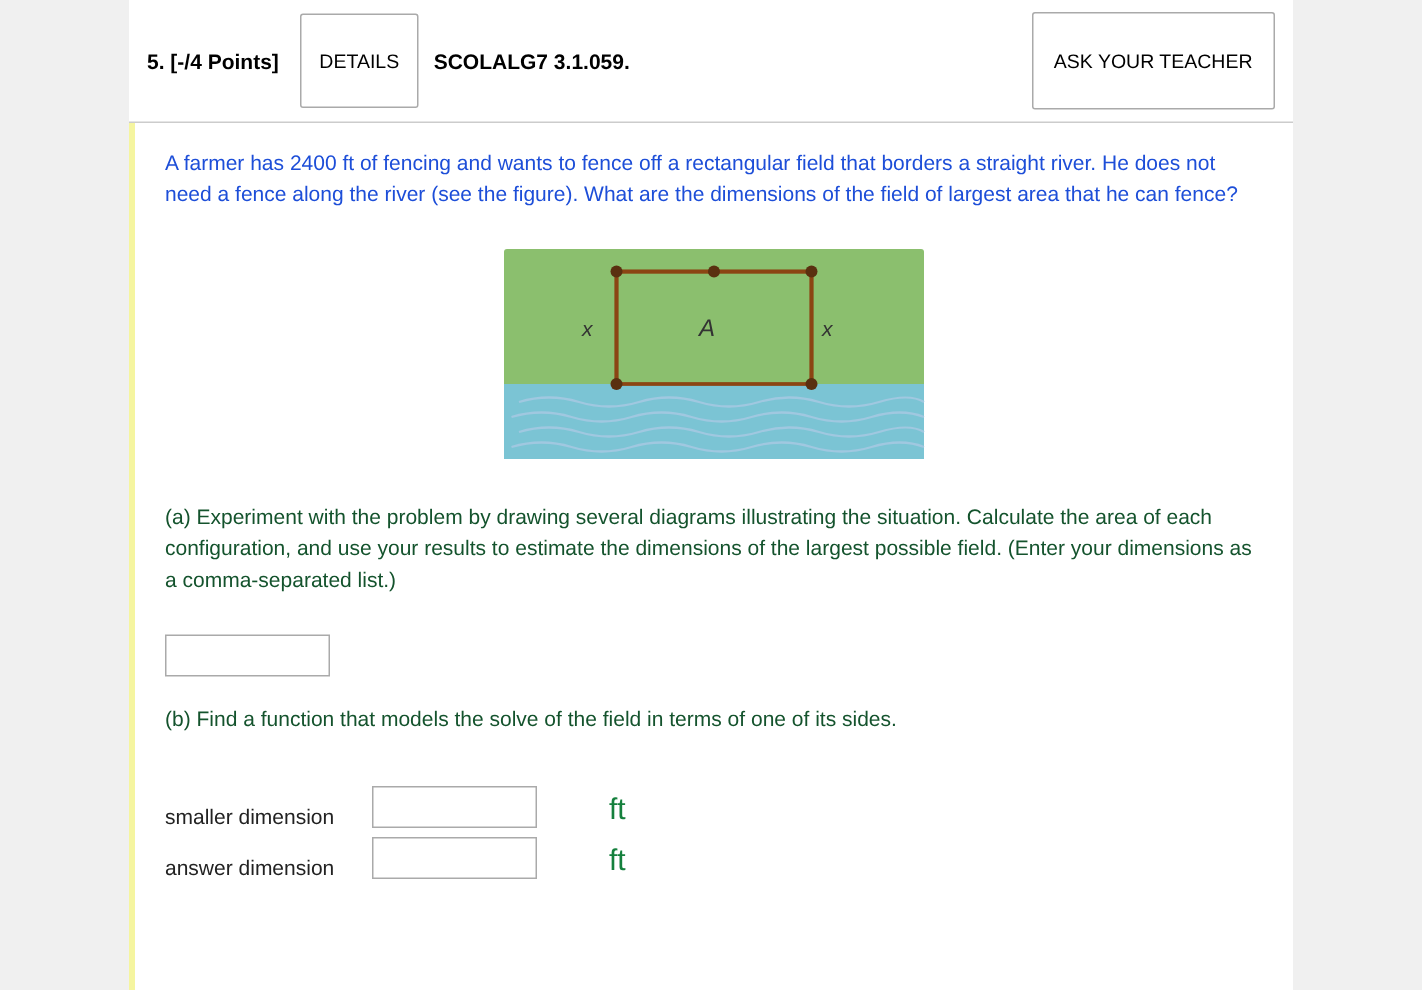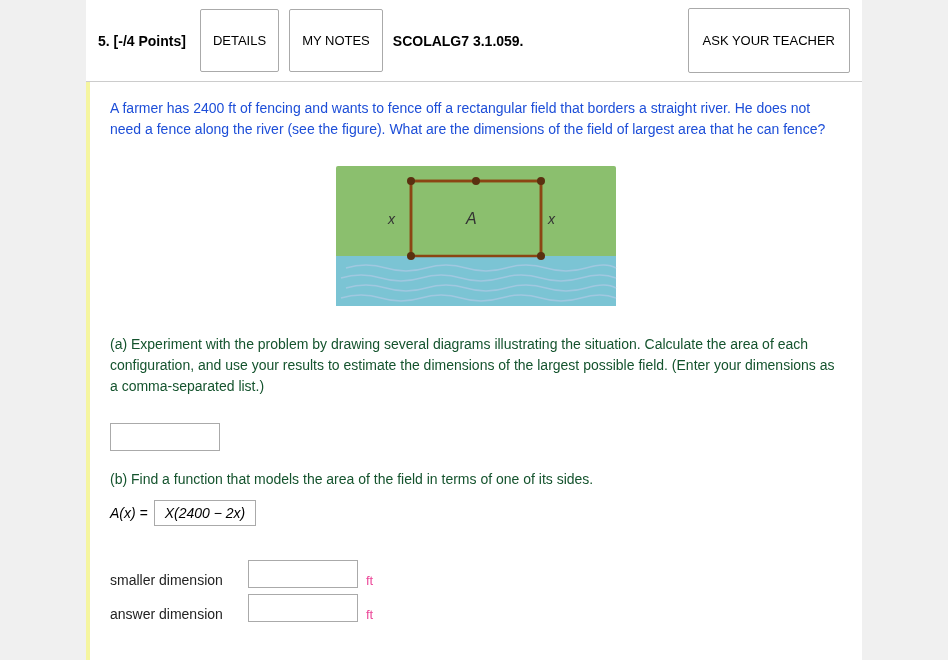--- a/index.html
+++ b/index.html
@@ -118,39 +118,39 @@
       gap: 8px;
       margin-bottom: 6px;
       font-size: 14px;
     }
     .dim-label {
       width: 130px;
       font-size: 14px;
       color: #222;
     }
     .dim-unit {
-      font-size: 13px;
-      color: #ec4899;
+      font-size: 20px;
+      color: #15803d;
+      margin-left: 40px;
     }
     
     .water-path {
       fill: none;
       stroke: #a0c8e0;
       stroke-width: 1.5;
     }
   </style>
 </head>
 <body>
 
 <div class="page-container">
 
   <div class="header-bar">
     <span class="points-label">5.  [-/4 Points]</span>
     <button class="header-btn">DETAILS</button>
-    <button class="header-btn">MY NOTES</button>
     <span class="problem-code">SCOLALG7 3.1.059.</span>
     <button class="ask-teacher-btn">ASK YOUR TEACHER</button>
   </div>
 
   <div class="content-area">
     <p class="problem-text">A farmer has 2400 ft of fencing and wants to fence off a rectangular field that borders a straight river. He does not need a fence along the river (see the figure). What are the dimensions of the field of largest area that he can fence?</p>
 
     <div class="figure-container">
       <svg class="figure-svg" viewBox="0 0 320 160" xmlns="http://www.w3.org/2000/svg">
 
@@ -185,27 +185,21 @@
       </svg>
     </div>
 
     <div class="part-section">
       <p class="part-label">(a) Experiment with the problem by drawing several diagrams illustrating the situation. Calculate the area of each configuration, and use your results to estimate the dimensions of the largest possible field. (Enter your dimensions as a comma-separated list.)</p>
       <br>
       <input class="input-field" type="text" value="" style="">
     </div>
 
     <div class="part-section">
-      <p class="part-label">(b) Find a function that models the area of the field in terms of one of its sides.</p>
-      <div class="function-line">
-        <span class="function-label">A(x) =</span>
-        <div class="function-value">
-          <span style="font-style:italic;">X(2400 − 2x)</span>
-        </div>
-      </div>
+      <p class="part-label">(b) Find a function that models the solve of the field in terms of one of its sides.</p>
     </div>
 
     <div class="part-section">
       <br>
       <div class="dim-row">
         <span class="dim-label">smaller dimension</span>
         <input class="input-field" type="text" value="" style="">
         <span class="dim-unit">ft</span>
       </div>
       <div class="dim-row">

